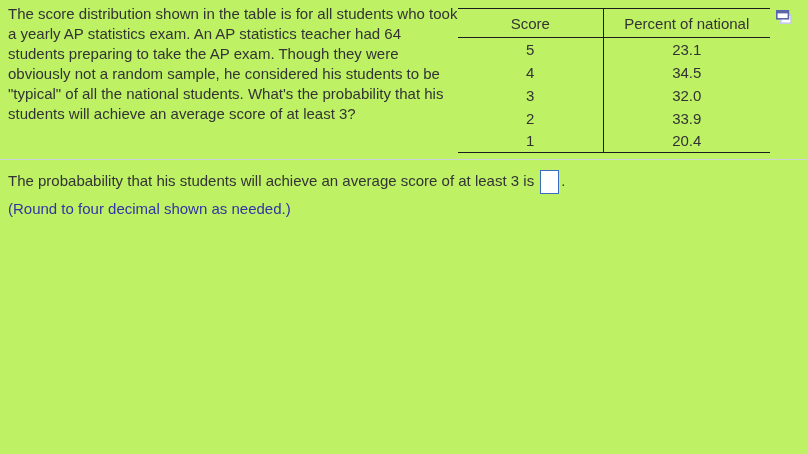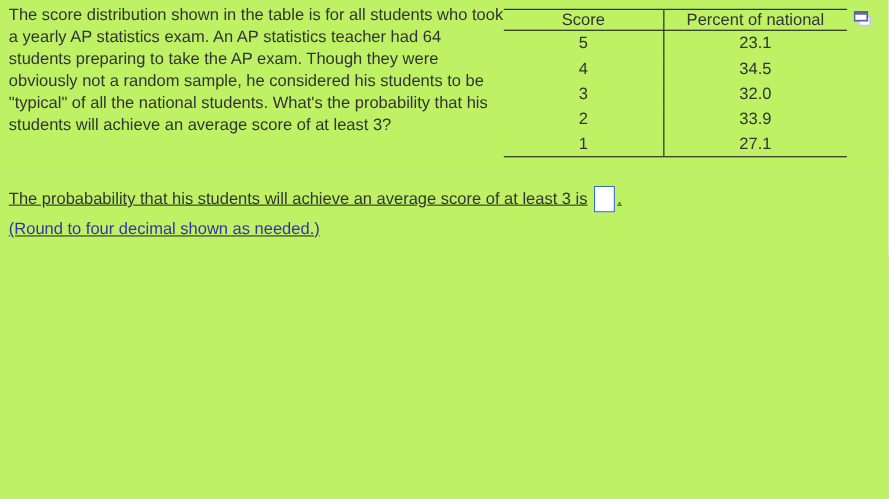--- a/index.html
+++ b/index.html
@@ -30,21 +30,21 @@
   table.score-table {
     width: 312px;
     border-collapse: collapse;
     border-top: 1.5px solid #1c1c1c;
     border-bottom: 1.5px solid #1c1c1c;
     font-size: 15px;
     color: #333333;
   }
   table.score-table th {
     font-weight: normal;
-    height: 19px;
+    height: 29px;
     vertical-align: middle;
     border-bottom: 1.5px solid #1c1c1c;
   }
   table.score-table td {
     height: 23px;
     text-align: center;
     vertical-align: middle;
   }
   table.score-table th.col-score,
   table.score-table td.col-score {
@@ -69,21 +69,20 @@
     top: 159px;
     width: 808px;
     height: 1px;
     background: #ccd3dd;
   }
   .answer-area {
     position: absolute;
     left: 8px;
     top: 168px;
     width: 760px;
-    text-decoration: underline;
   }
   .answer-line {
     line-height: 26px;
     color: #333333;
   }
   .answer-box {
     display: inline-block;
     width: 19px;
     height: 24px;
     border: 1.5px solid #3a6cc4;
@@ -125,21 +124,21 @@
         <tr>
           <td class="col-score">3</td>
           <td class="col-percent">32.0</td>
         </tr>
         <tr>
           <td class="col-score">2</td>
           <td class="col-percent">33.9</td>
         </tr>
         <tr>
           <td class="col-score">1</td>
-          <td class="col-percent">27.1</td>
+          <td class="col-percent">20.4</td>
         </tr>
       </tbody>
     </table>
   </div>
 
   <span class="copy-icon" title="">
     <svg width="16" height="15" viewBox="0 0 16 15" xmlns="http://www.w3.org/2000/svg">
       <rect x="4.8" y="5" width="10.2" height="8.2" fill="#ffffff" stroke="#c4cae8" stroke-width="1.6"></rect>
       <rect x="0.8" y="0.8" width="11.6" height="8" fill="#ffffff" stroke="#5a66a9" stroke-width="1.6"></rect>
       <rect x="0.8" y="0.8" width="11.6" height="2.6" fill="#5a66a9" stroke="none"></rect>

